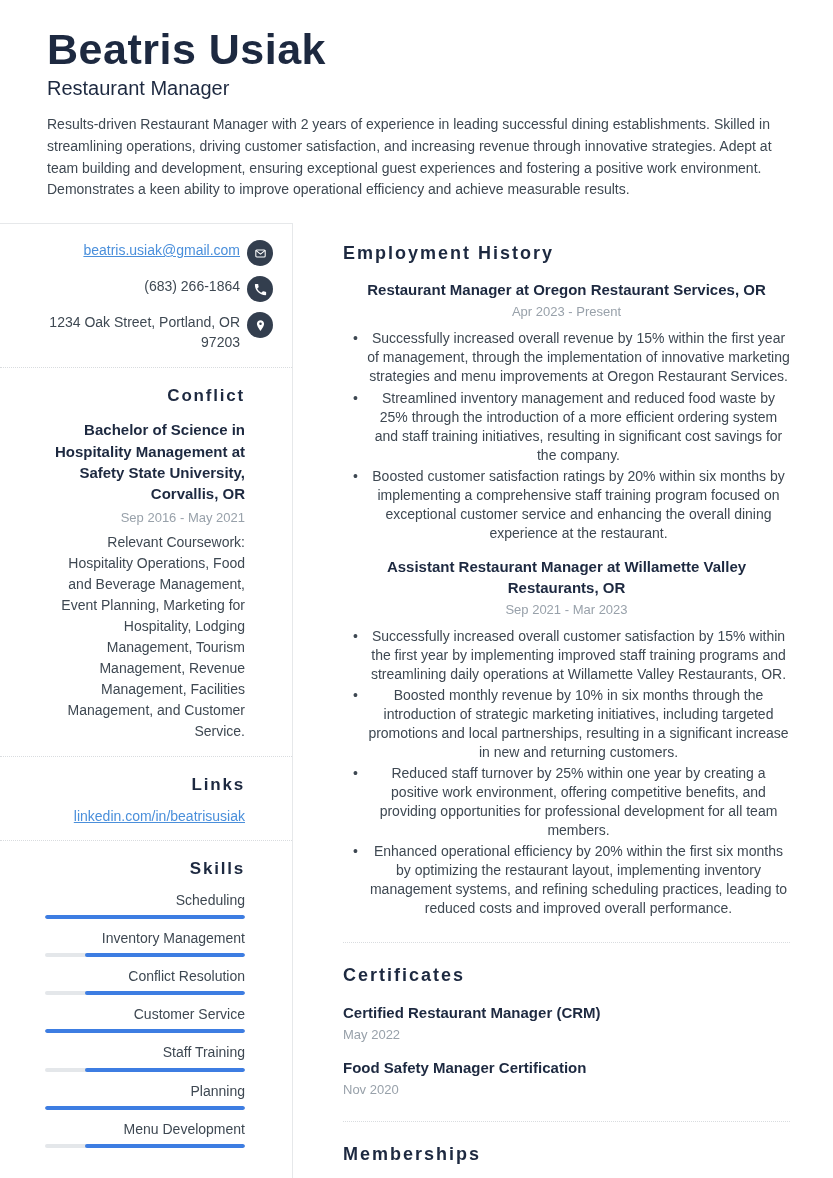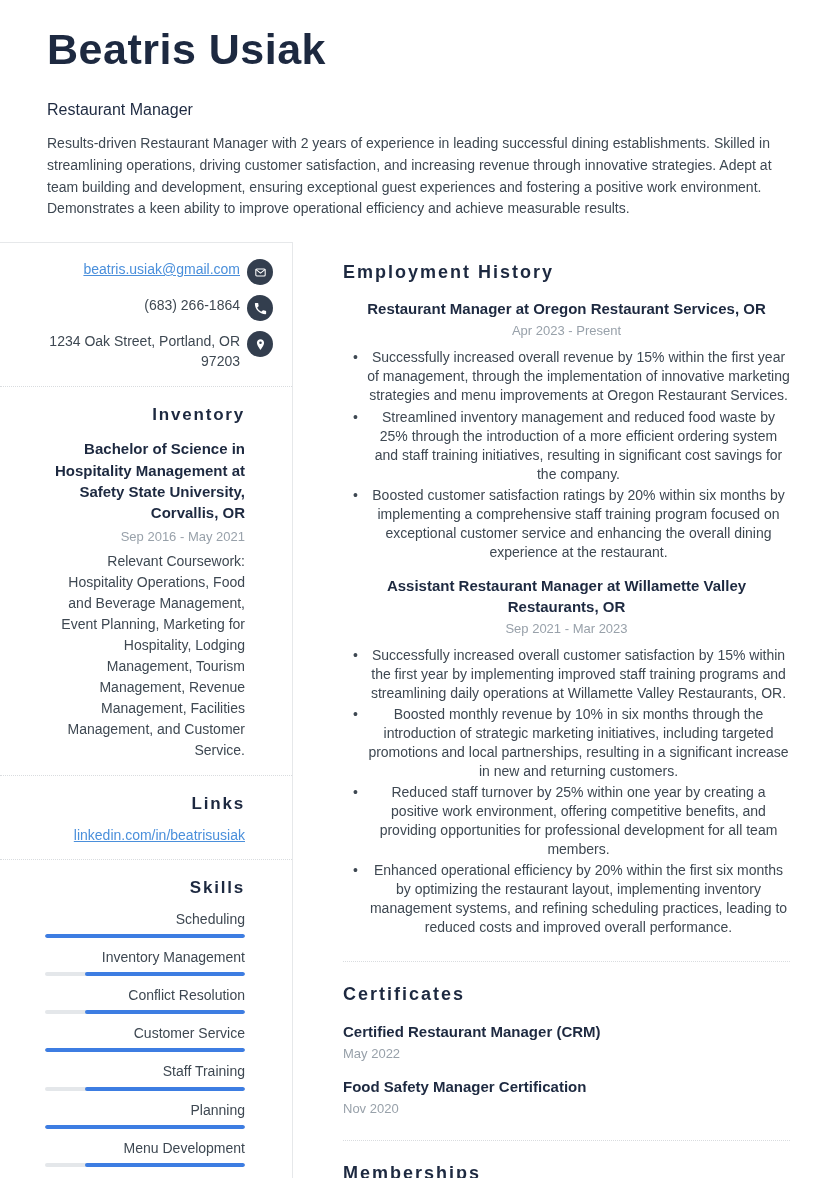--- a/index.html
+++ b/index.html
@@ -9,21 +9,21 @@
   *{margin:0;padding:0;box-sizing:border-box;}
   html,body{background:#fff;}
   body{
     width:833px;height:1178px;overflow:hidden;position:relative;
     font-family:"Liberation Sans","DejaVu Sans",sans-serif;
     color:var(--body);
   }
   
   .header{padding:26px 45px 22px 47px;}
   .name{font-size:43px;font-weight:600;color:var(--heading);letter-spacing:.5px;line-height:1.1;}
-  .job-title{font-size:16px;font-weight:400;color:var(--heading);margin-top:28px;}
+  .job-title{font-size:20px;font-weight:400;color:var(--heading);margin-top:4px;}
   .summary{font-size:14px;line-height:1.55;margin-top:14px;color:var(--body);}
   
   .columns{display:flex;align-items:stretch;min-height:941px;}
   .sidebar{
     width:293px;flex:0 0 293px;
     border-top:1px solid #e6e8ea;border-right:1px solid #e6e8ea;
     text-align:right;
   }
   .side-section{padding:16px 19px 14px 45px;}
   .side-section.bordered{border-top:1px dotted var(--divider);}
@@ -100,21 +100,21 @@
         <span class="icon-circle">
           <svg viewBox="0 0 24 24">
               <path fill="#ffffff" d="M12 3.5c-3.18 0-5.75 2.5-5.75 5.6 0 4.2 5.75 11.4 5.75 11.4s5.75-7.2 5.75-11.4c0-3.1-2.57-5.6-5.75-5.6z"></path>
               <circle cx="12" cy="9.2" r="2" fill="#333e4e"></circle>
             </svg>
         </span>
       </div>
     </div>
 
     <div class="side-section bordered inner-pad">
-      <div class="side-heading">Inventory</div>
+      <div class="side-heading">Conflict</div>
       <div>
         <div class="edu-title">Bachelor of Science in Hospitality Management at Safety State University, Corvallis, OR</div>
         <div class="side-date">Sep 2016 - May 2021</div>
         <div class="edu-desc">Relevant Coursework: Hospitality Operations, Food and Beverage Management, Event Planning, Marketing for Hospitality, Lodging Management, Tourism Management, Revenue Management, Facilities Management, and Customer Service.</div>
       </div>
     </div>
 
     <div class="side-section bordered inner-pad">
       <div class="side-heading">Links</div>
       <a class="link-text">linkedin.com/in/beatrisusiak</a>

